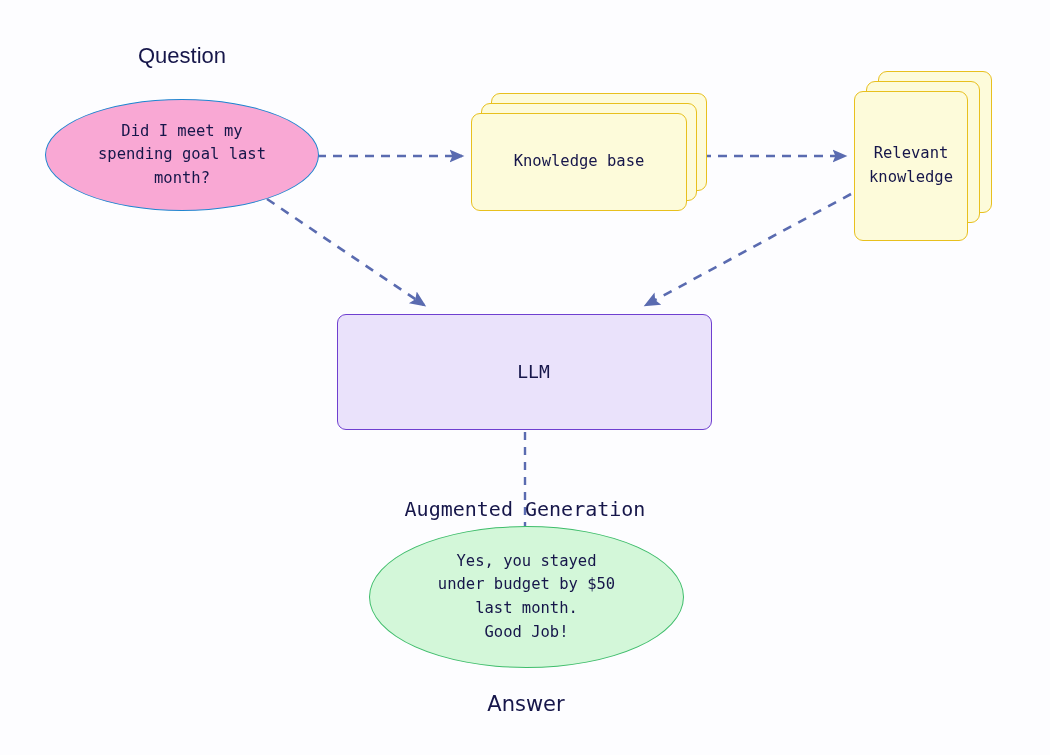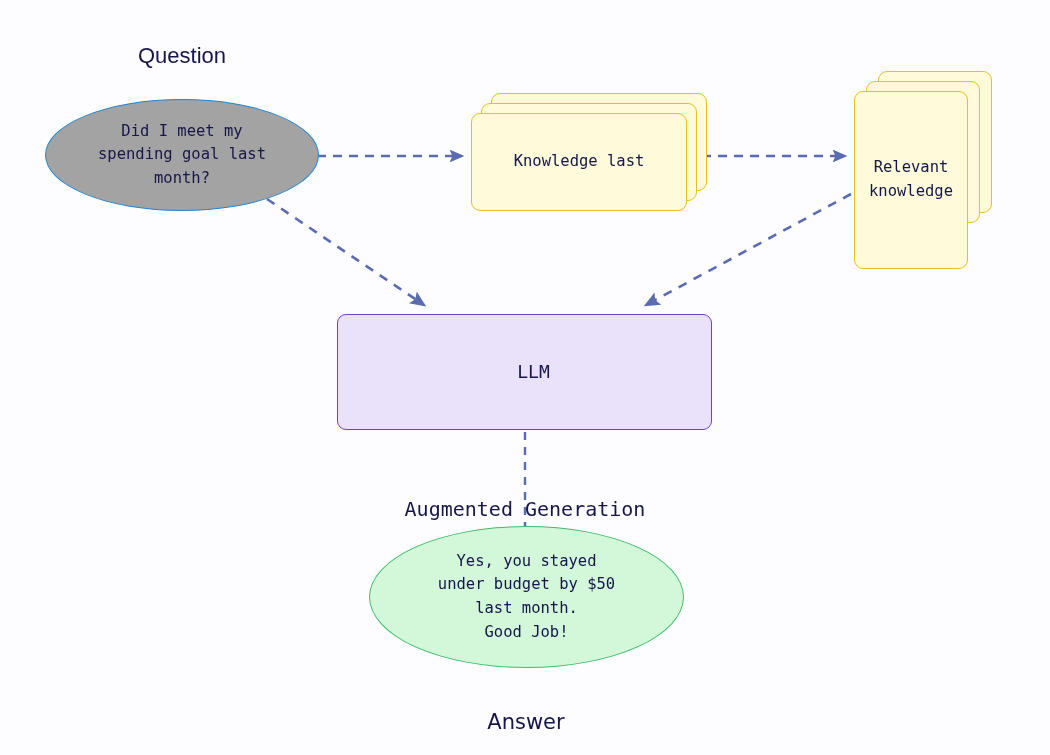--- a/index.html
+++ b/index.html
@@ -42,21 +42,21 @@
     position: absolute;
     border-radius: 50%;
     display: flex;
     align-items: center;
     justify-content: center;
     box-sizing: border-box;
   }
   #question-ellipse {
     left: 45px; top: 99px;
     width: 274px; height: 112px;
-    background: #a3a3a3;
+    background: #f9a8d4;
     border: 1.6px solid #1f86d0;
   }
   #question-ellipse .node-text { font-size: 15.5px; }
 
   #answer-ellipse {
     left: 369px; top: 526px;
     width: 315px; height: 142px;
     background: #d3f7d9;
     border: 1.6px solid #3fbd6b;
     align-items: center;
@@ -72,21 +72,20 @@
   }
   #question-label {
     left: 0; top: 43px; width: 364px;
     font-family: Liberation Sans, sans-serif;
     font-size: 22px;
   }
   #answer-label {
     left: 366px; top: 692px; width: 320px;
     font-family: "DejaVu Sans", sans-serif;
     font-size: 21px;
-    margin-top: 18px;
   }
   #augmented-label {
     left: 325px; top: 449px; width: 400px;
     font-family: "DejaVu Sans Mono", monospace;
     font-size: 20px;
     z-index: 6;
     margin-top: 48px;
   }
 
   
@@ -108,21 +107,21 @@
 
   #kb-stack { left: 471px; top: 93px; width: 240px; height: 118px; }
   #kb-stack .c3 { left: 20px;  top: 0px;  width: 216px; height: 98px; }
   #kb-stack .c2 { left: 10px;  top: 10px; width: 216px; height: 98px; }
   #kb-stack .c1 { left: 0px;   top: 20px; width: 216px; height: 98px; }
   #kb-stack .node-text { font-size: 15.5px; }
 
   #rk-stack { left: 854px; top: 71px; width: 140px; height: 162px; }
   #rk-stack .c3 { left: 24px; top: 0px;  width: 114px; height: 142px; }
   #rk-stack .c2 { left: 12px; top: 10px; width: 114px; height: 142px; }
-  #rk-stack .c1 { left: 0px;  top: 20px; width: 114px; height: 178px; }
+  #rk-stack .c1 { left: 0px;  top: 20px; width: 114px; height: 150px; }
   #rk-stack .node-text { font-size: 15.5px; }
 
   
   #llm-box {
     position: absolute;
     left: 337px; top: 314px;
     width: 375px; height: 116px;
     box-sizing: border-box;
     background: #eae2fb;
     border: 1.8px solid #6f3fd0;
@@ -162,21 +161,21 @@
   <div class="ellipse" id="question-ellipse">
     <div class="node-text">Did I meet my
 spending goal last
 month?</div>
   </div>
 
   <div class="stack" id="kb-stack">
     <div class="card c3"></div>
     <div class="card c2"></div>
     <div class="card c1 front">
-      <div class="node-text">Knowledge last</div>
+      <div class="node-text">Knowledge base</div>
     </div>
   </div>
 
   <div class="stack" id="rk-stack">
     <div class="card c3"></div>
     <div class="card c2"></div>
     <div class="card c1 front">
       <div class="node-text">Relevant
 knowledge</div>
     </div>

